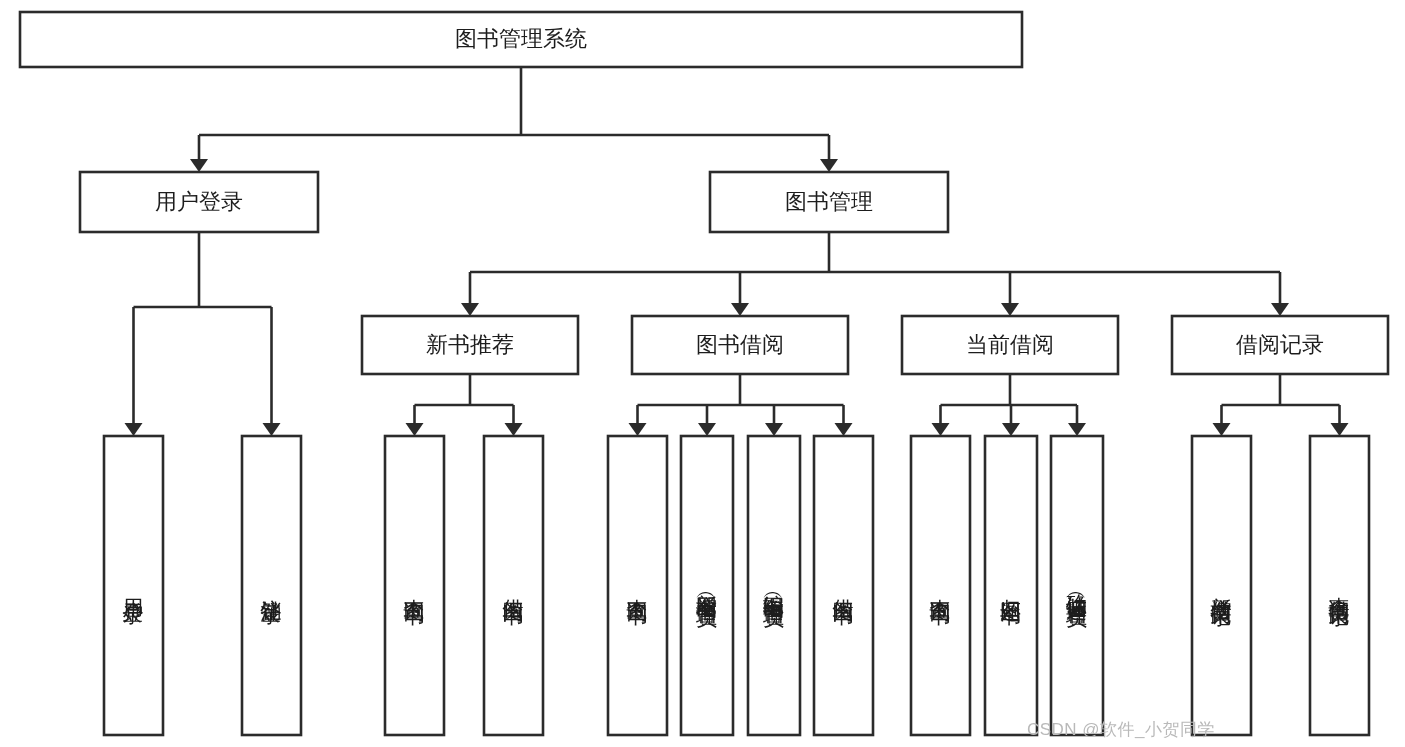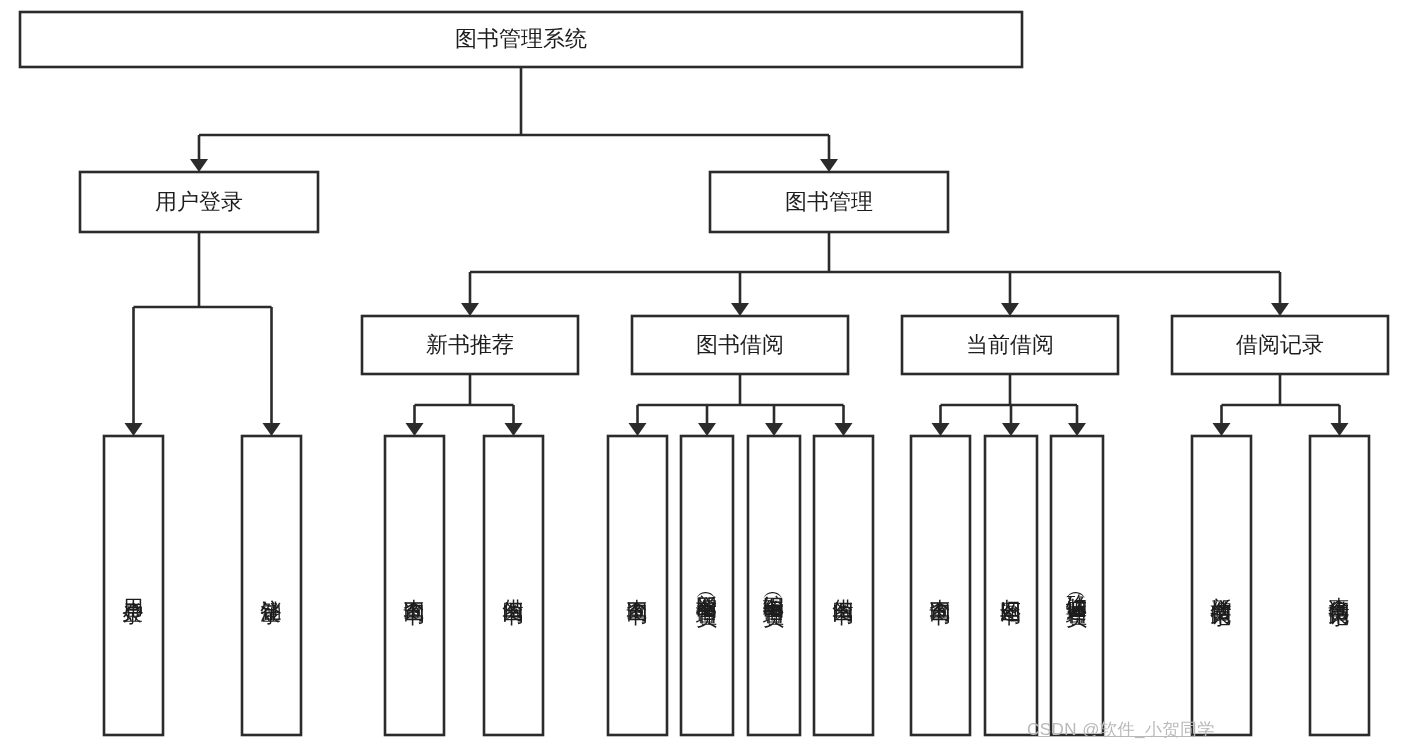--- a/index.html
+++ b/index.html
@@ -64,21 +64,20 @@
   }
   .watermark {
     position: absolute;
     right: 12px;
     bottom: 6px;
     font-family: "Liberation Sans", "DejaVu Sans", sans-serif;
     font-size: 17px;
     color: #b9b9b9;
     letter-spacing: 0.5px;
     user-select: none;
-    text-decoration: underline;
   }
 </style>
 </head>
 <body>
 
 <div id="diagram-root">
 
   <svg id="tree-svg" viewBox="0 0 1405 747">
     <g id="edges-layer">
         <g>

